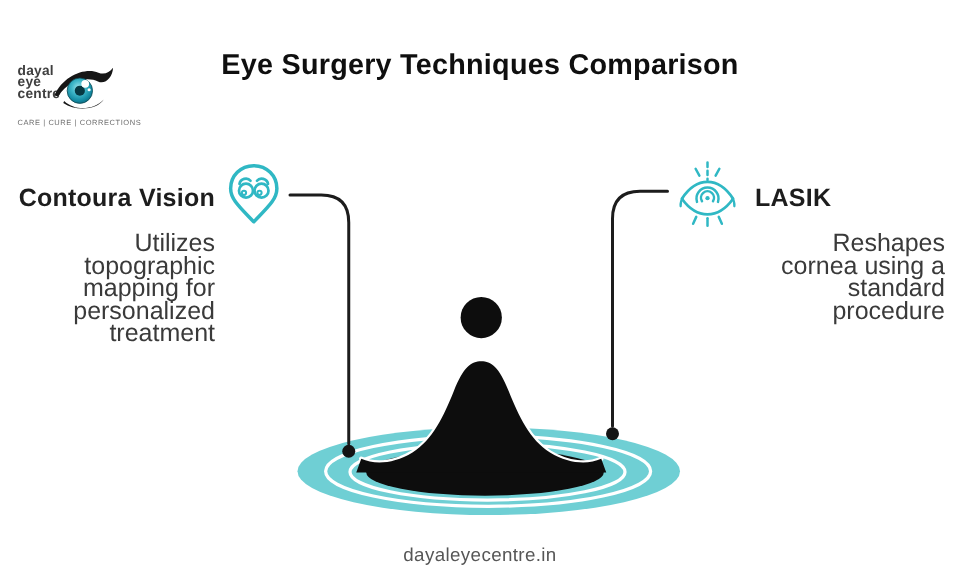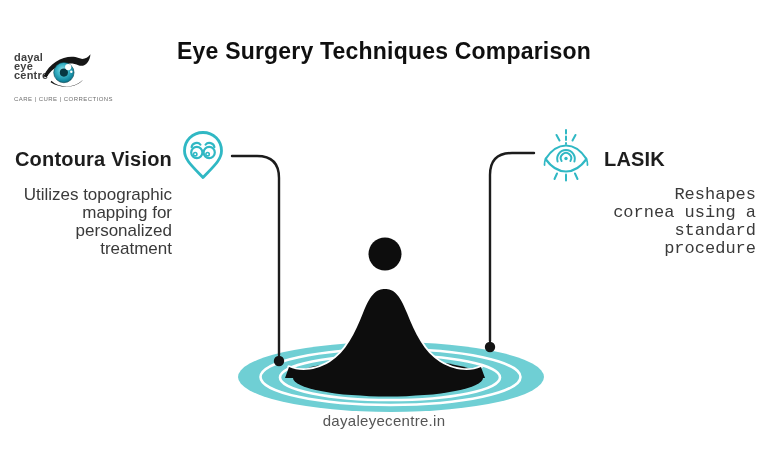--- a/index.html
+++ b/index.html
@@ -31,41 +31,41 @@
   .title{
     position:absolute;left:0;right:0;top:38px;text-align:center;
     font-size:23px;font-weight:bold;color:#0f0f0f;letter-spacing:0.2px;
   }
   
   .technique{position:absolute;top:148px;width:178px;}
   .technique h2{
     font-size:20px;font-weight:bold;color:#1d1d1d;letter-spacing:0.2px;
   }
   .technique p{
-    margin-top:15px;font-size:17px;line-height:18px;color:var(--text-dark);text-align:right;
+    margin-top:15px;font-size:20px;line-height:18px;color:var(--text-dark);text-align:right;
   }
   .technique-left{right:596px;text-align:right;}
   .technique-left p{width:152px;margin-left:auto;}
   .technique-right{left:604px;text-align:left;}
-  .technique-right p{width:152px;font-family:Liberation Mono, monospace;}
+  .technique-right p{width:152px;}
   
   .icon-pin{position:absolute;left:182px;top:131px;width:42px;height:48px;}
   .icon-lasik{position:absolute;left:543px;top:128px;width:46px;height:58px;}
   .accent-stroke{stroke:var(--accent-teal);fill:none;}
   .accent-fill{fill:var(--accent-teal);}
   
   .scene{position:absolute;left:0;top:0;width:768px;height:456px;pointer-events:none;}
   .ink{fill:var(--ink);}
   .pool{fill:var(--pool-teal);}
   .ring{fill:none;stroke:#ffffff;stroke-width:2.6;}
   .connector{fill:none;stroke:#1c1c1c;stroke-width:2.4;stroke-linecap:round;}
   .dot{fill:#141414;}
   
   .website{
-    position:absolute;left:0;right:0;top:412px;text-align:center;
+    position:absolute;left:0;right:0;top:436px;text-align:center;
     font-size:15px;color:#565656;letter-spacing:0.3px;
   }
 </style>
 </head>
 <body>
 
 <div class="canvas">
 
   <div class="logo-text">
     <span>dayal</span>

